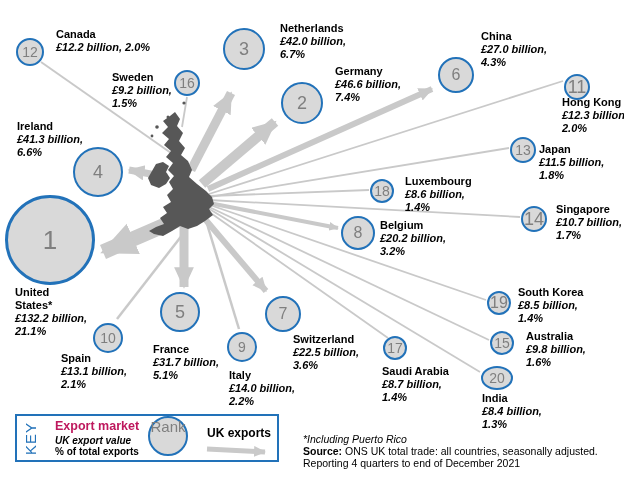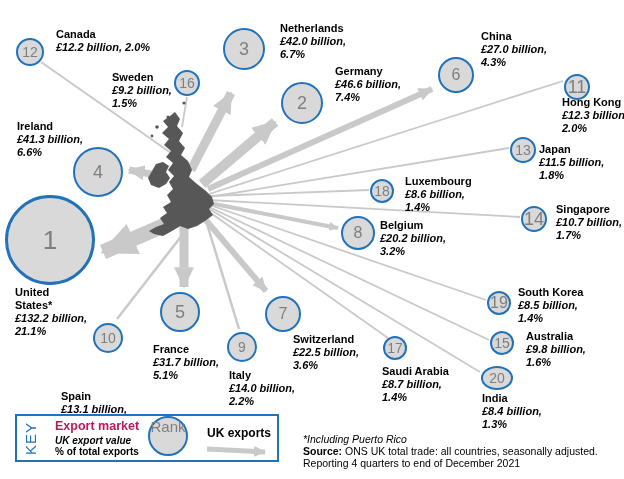--- a/index.html
+++ b/index.html
@@ -136,21 +136,21 @@
         <div class="lval">£20.2 billion,</div>
         <div class="lval">3.2%</div>
       </div>
       <div class="node" style="left: 227px; top: 332px; width: 30px; height: 30px; border-width: 2px; font-size: 14px;">9</div>
       <div class="clabel" style="left: 229px; top: 369px;">
         <div class="lname">Italy</div>
         <div class="lval">£14.0 billion,</div>
         <div class="lval">2.2%</div>
       </div>
       <div class="node" style="left: 93px; top: 323px; width: 30px; height: 30px; border-width: 2px; font-size: 14px;">10</div>
-      <div class="clabel" style="left: 61px; top: 352px; margin-top: 38px;">
+      <div class="clabel" style="left: 61px; top: 352px;">
         <div class="lname">Spain</div>
         <div class="lval">£13.1 billion,</div>
         <div class="lval">2.1%</div>
       </div>
       <div class="node" style="left: 564px; top: 74px; width: 26px; height: 26px; border-width: 2px; font-size: 18px;">11</div>
       <div class="clabel" style="left: 562px; top: 96px;">
         <div class="lname">Hong Kong</div>
         <div class="lval">£12.3 billion,</div>
         <div class="lval">2.0%</div>
       </div>

